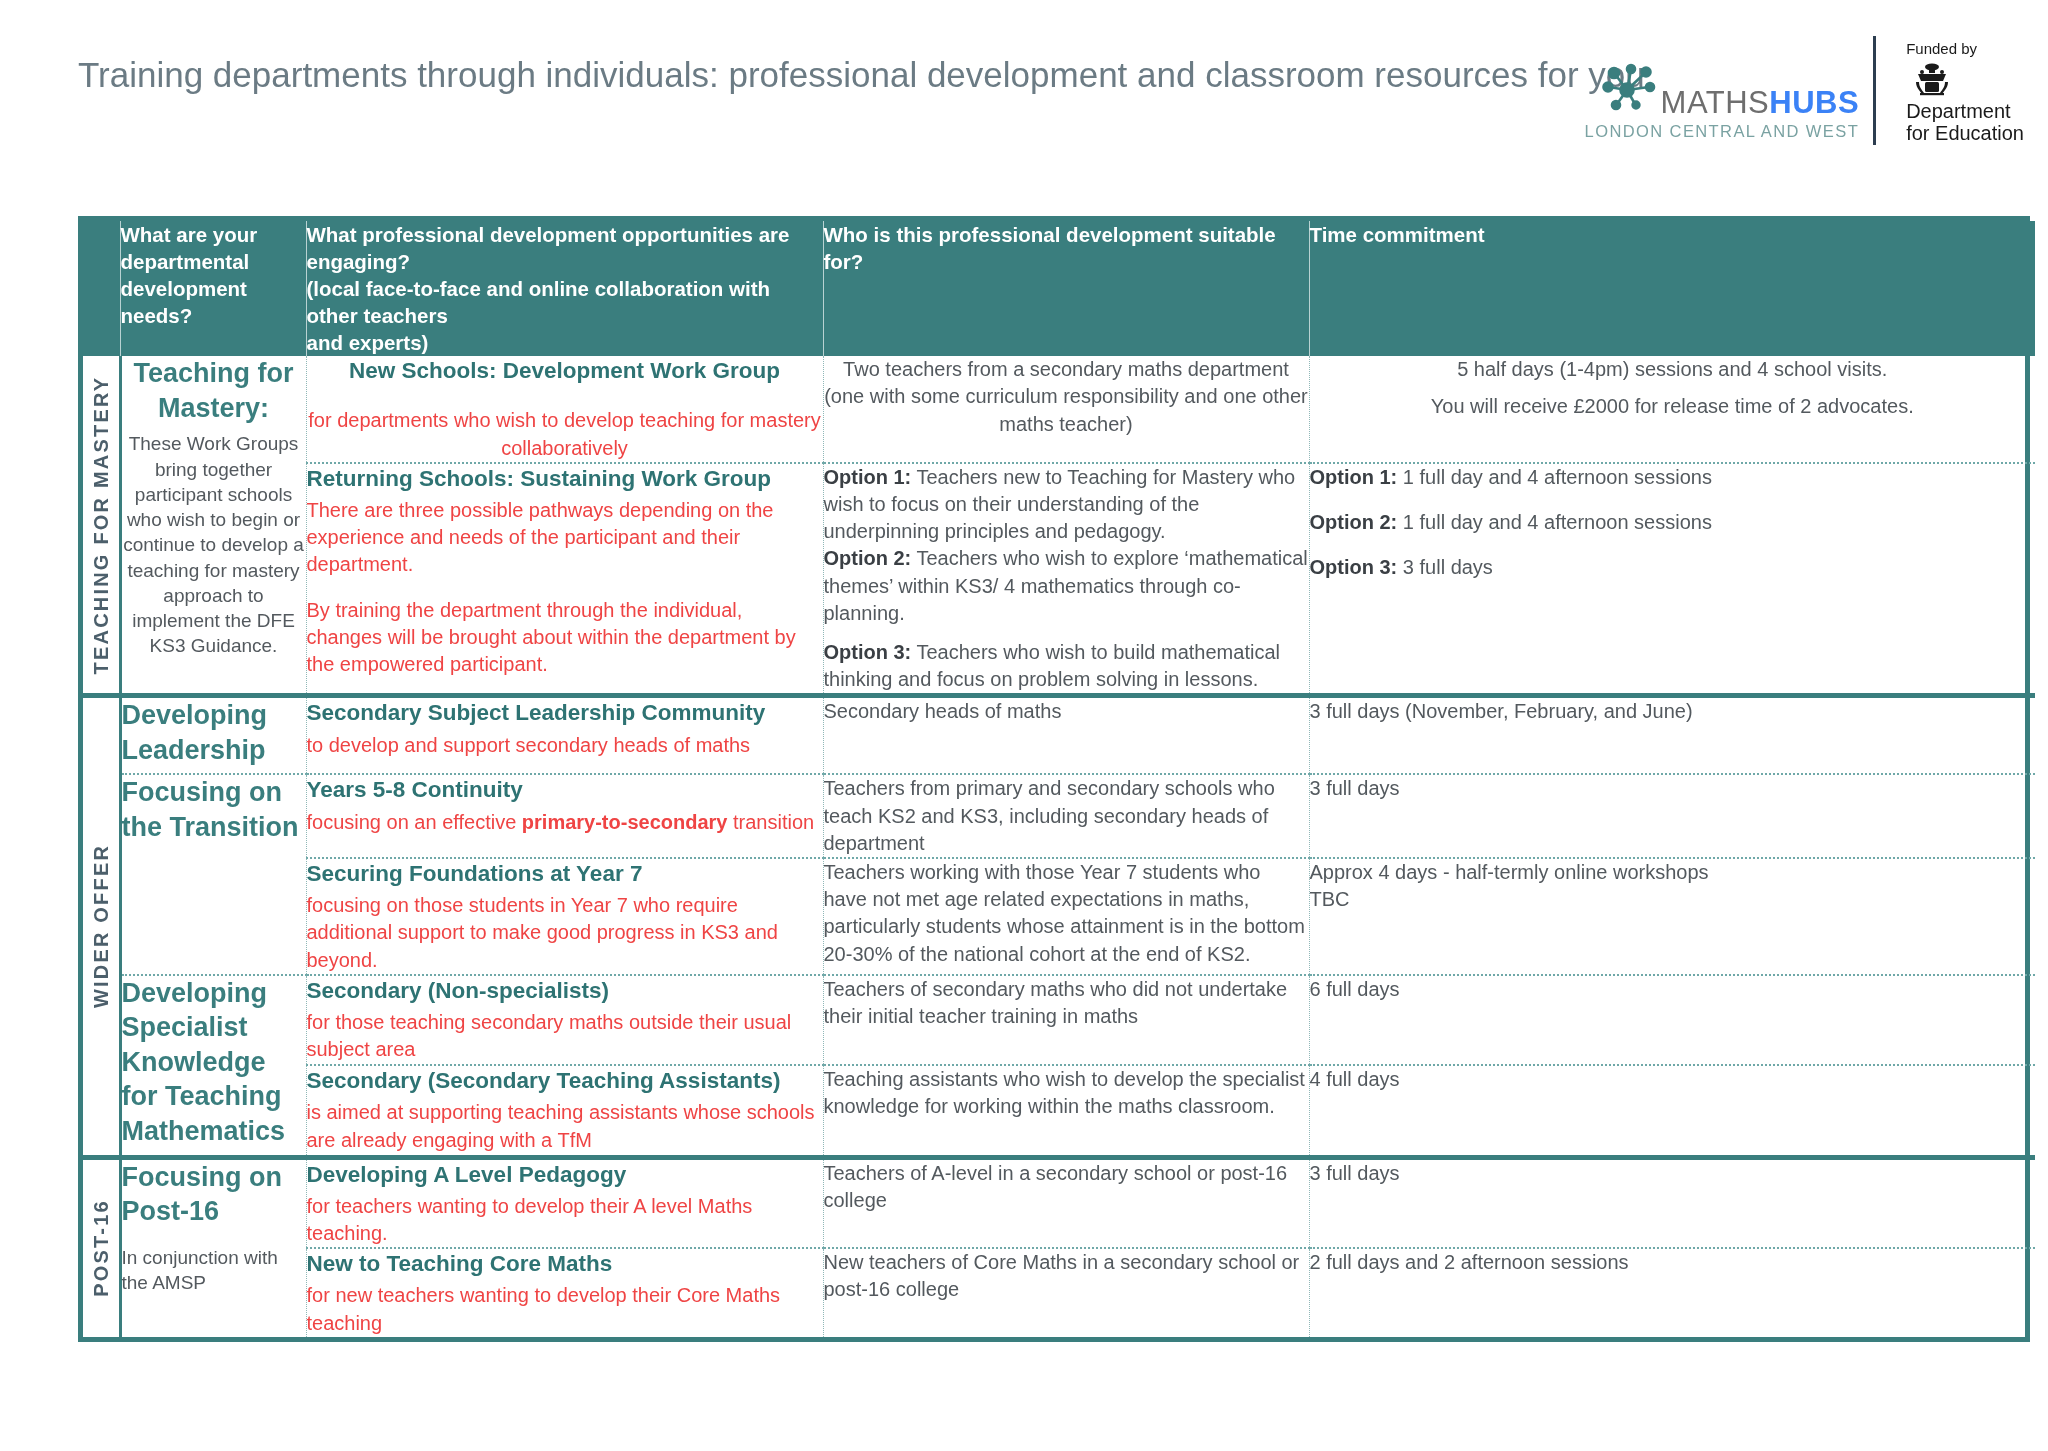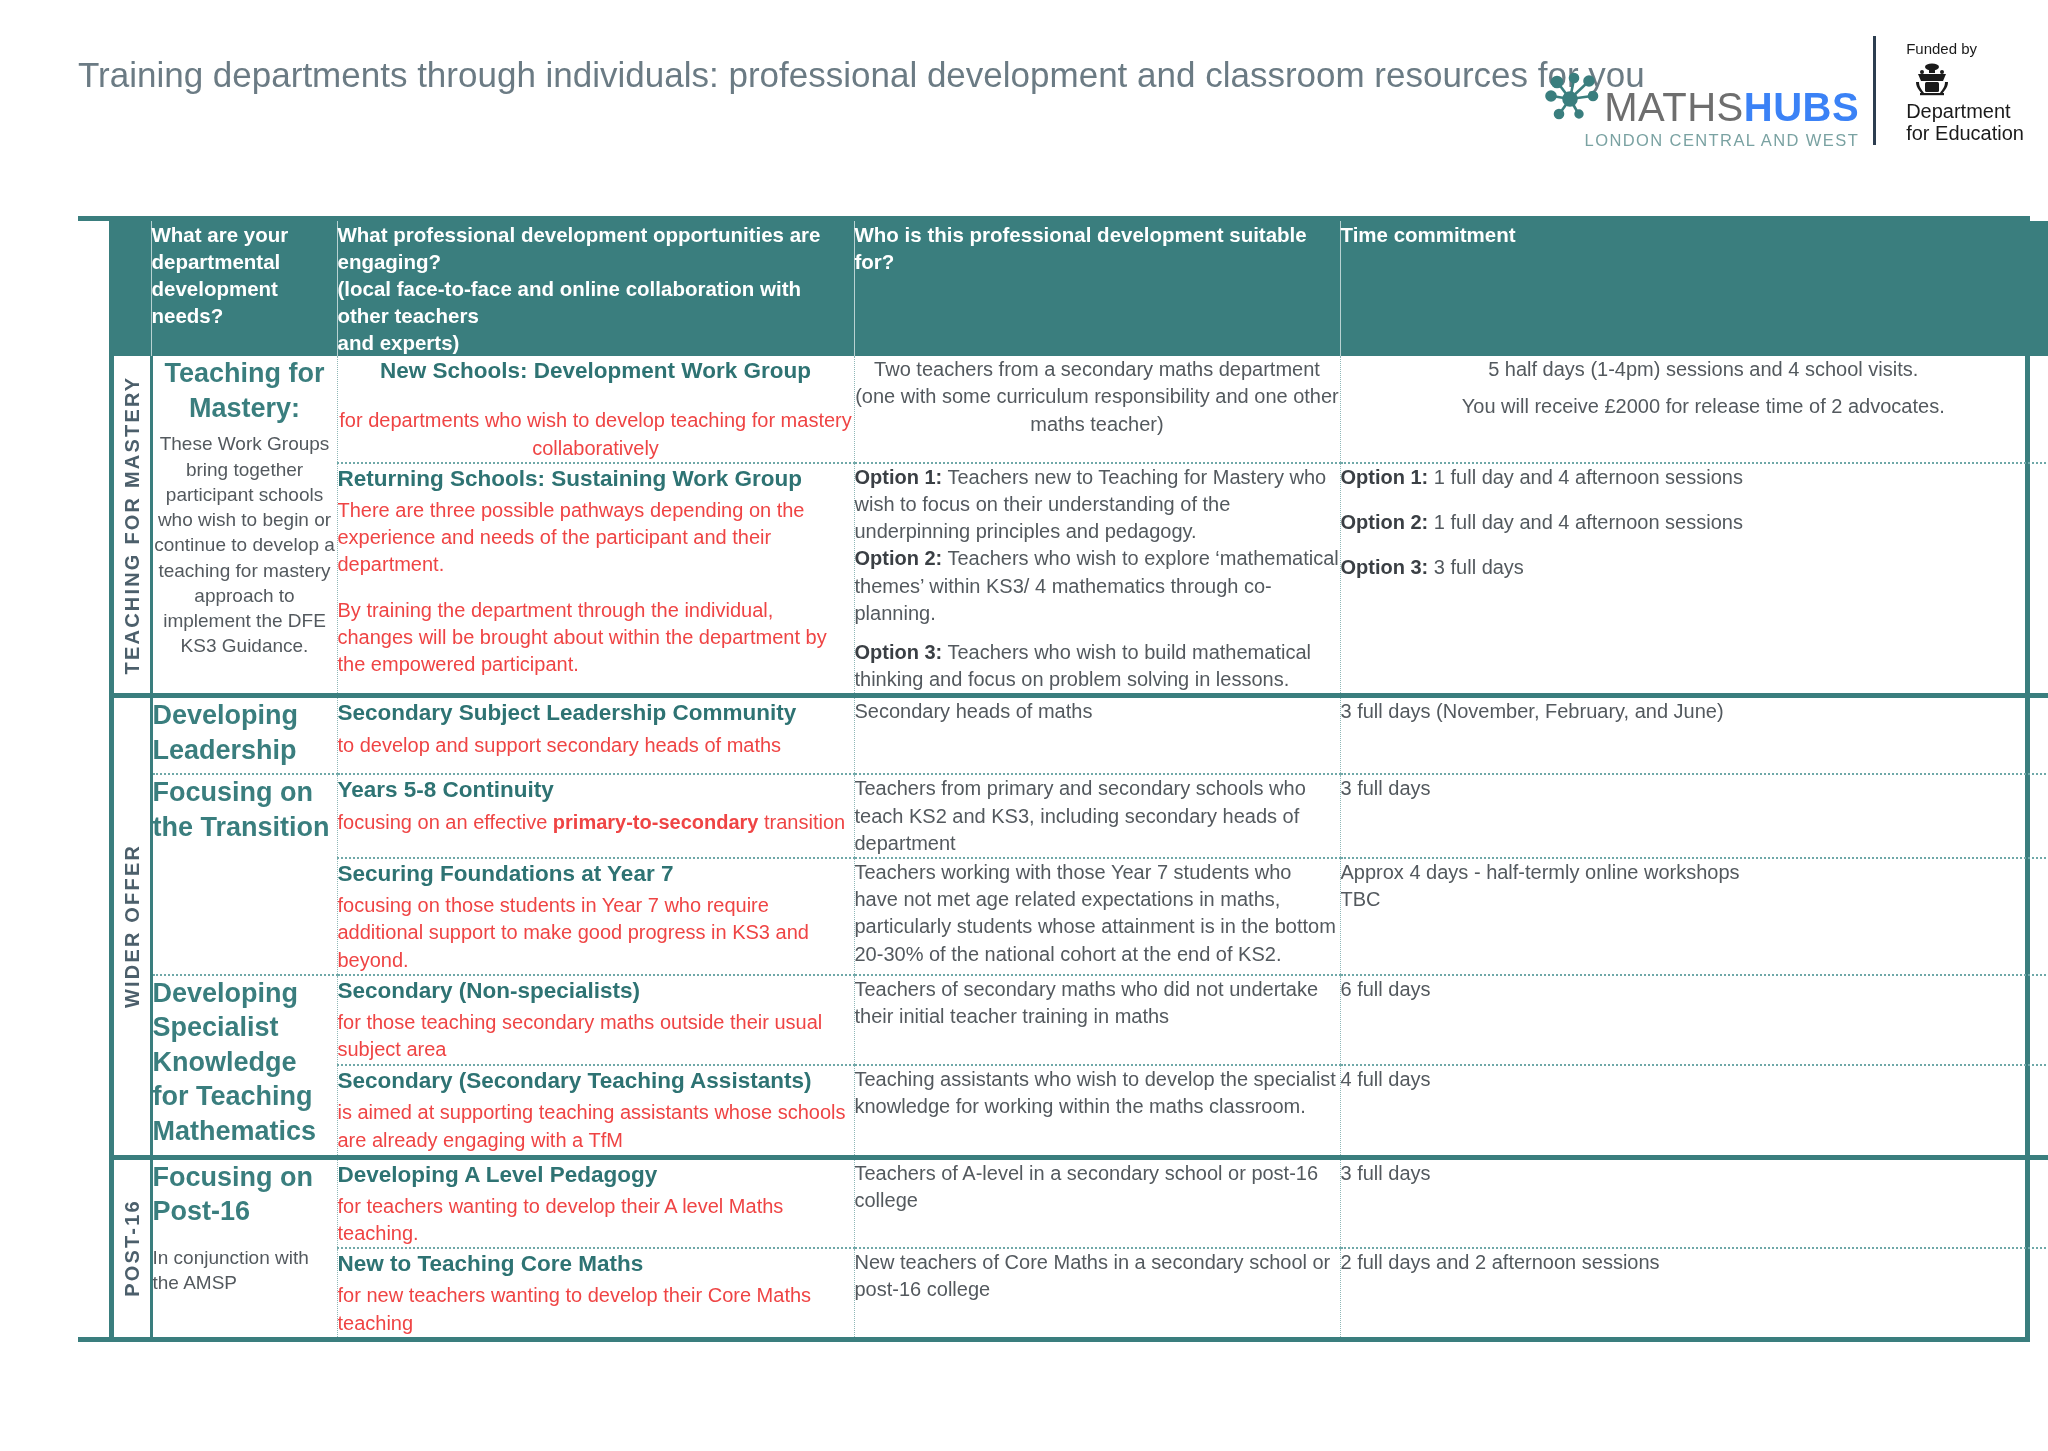--- a/index.html
+++ b/index.html
@@ -50,21 +50,21 @@
     gap: 14px;
   }
   .mathshubs {
     display: flex;
     flex-direction: column;
     align-items: flex-end;
     padding-top: 14px;
   }
   .mh-top { display: flex; align-items: flex-end; }
   .mh-word {
-    font-size: 40px;
+    font-size: 31px;
     letter-spacing: 0.5px;
     line-height: 1;
   }
   .mh-maths { color: #6e6e6e; font-weight: 400; }
   .mh-hubs  { color: #3b82f6; font-weight: bold; margin-top: 37px; }
   .mh-sub {
     font-size: 16.5px;
     color: #7aa2a2;
     letter-spacing: 1.4px;
     margin-top: 4px;
@@ -187,21 +187,20 @@
 
   
   .frame-top, .frame-bottom {
     background: #3a7e7e;
     height: 5px;
     width: 100%;
   }
   .outer {
     border-left: 5px solid #3a7e7e;
     border-right: 5px solid #3a7e7e;
-    margin-left: 31px;
   }
   b.opt { color: #3a3f44; font-weight: bold; }
 </style>
 </head>
 <body>
 
 <div class="page">
 
   <div class="header">
     <div class="subtitle">Training departments through individuals: professional development and classroom resources for you</div>

